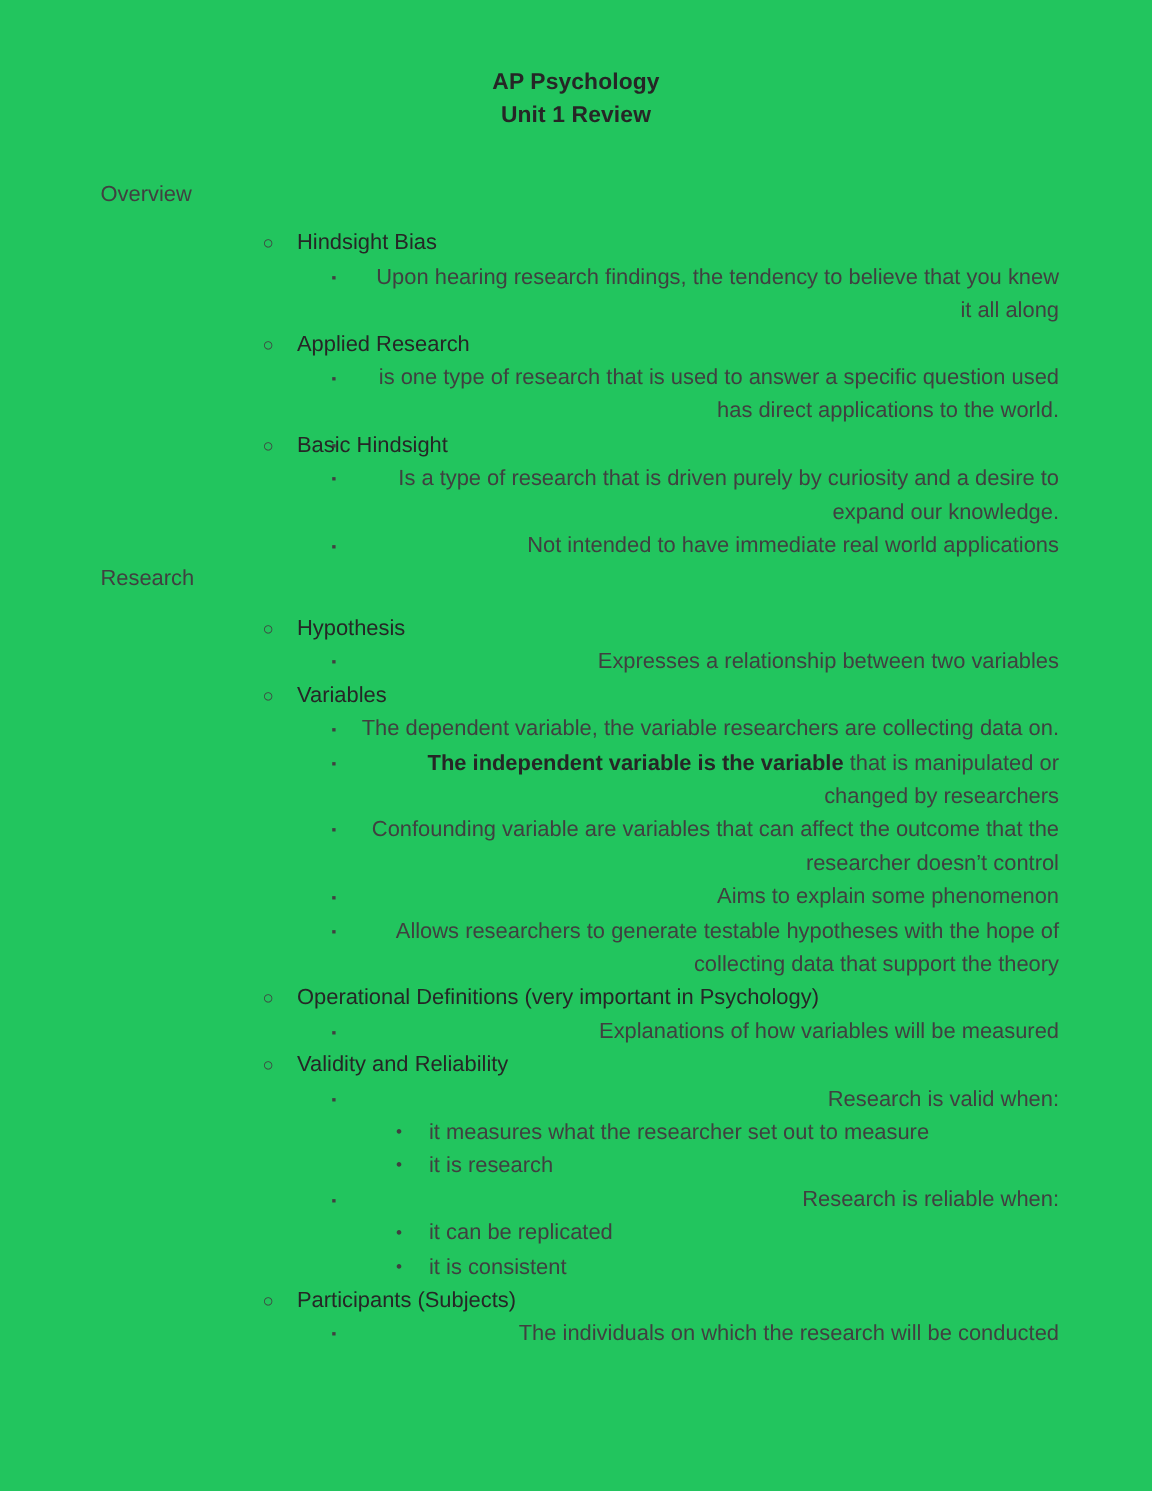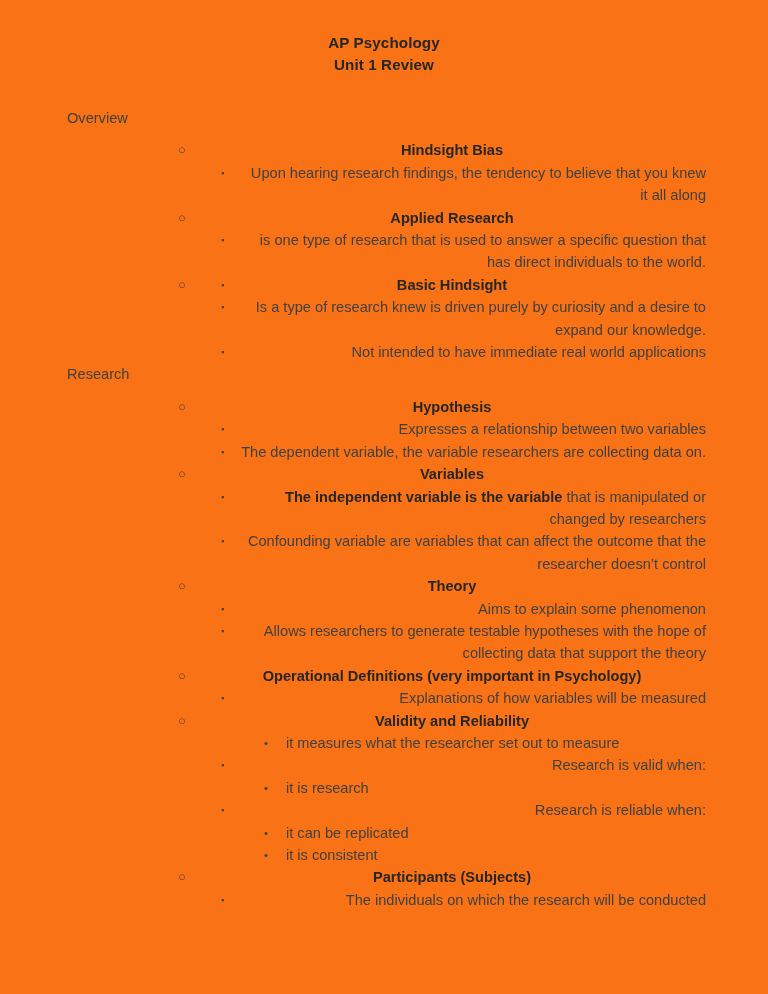--- a/index.html
+++ b/index.html
@@ -12,23 +12,23 @@
     height: 994px;
     font-family: "Liberation Sans", sans-serif;
     color: #404040;
     -webkit-font-smoothing: antialiased;
   }
 
   .page {
     position: relative;
     width: 768px;
     height: 994px;
-    background: #f97316;
+    background: #22c55e;
     box-sizing: border-box;
-    padding: 32px 62px 0 62px;
+    padding: 44px 62px 0 62px;
   }
 
   
   .doc-title {
     text-align: center;
     font-weight: bold;
     font-size: 15.2px;
     line-height: 21.5px;
     color: #262626;
     letter-spacing: 0.1px;
@@ -54,23 +54,22 @@
     position: relative;
     font-size: 14.6px;
     line-height: 22.4px;
     color: #404040;
   }
 
   
   .lvl2 {
     padding-left: 136px;
     text-indent: 0;
-    font-weight: bold;
+    font-weight: normal;
     color: #262626;
-    text-align: center;
   }
   .lvl2 > .bullet {
     position: absolute;
     left: 113px;
     top: 0;
     width: 14px;
     font-size: 12.5px;
     line-height: 22.4px;
     font-weight: normal;
     color: #404040;
@@ -142,95 +141,91 @@
         <div class="item lvl3">
           <span class="bullet"></span>
           <span class="text">Upon hearing research findings, the tendency to believe that you knew it all along</span>
         </div>
         <div class="item lvl2">
           <span class="bullet"></span>
           <span class="text">Applied Research</span>
         </div>
         <div class="item lvl3">
           <span class="bullet"></span>
-          <span class="text">is one type of research that is used to answer a specific question that has direct individuals to the world.</span>
+          <span class="text">is one type of research that is used to answer a specific question used has direct applications to the world.</span>
         </div>
         <div class="item lvl3">
           <span class="bullet"></span>
         </div>
         <div class="item lvl2">
           <span class="bullet"></span>
           <span class="text">Basic Hindsight</span>
         </div>
         <div class="item lvl3">
           <span class="bullet"></span>
-          <span class="text">Is a type of research knew is driven purely by curiosity and a desire to expand our knowledge.</span>
+          <span class="text">Is a type of research that is driven purely by curiosity and a desire to expand our knowledge.</span>
         </div>
         <div class="item lvl3">
           <span class="bullet"></span>
           <span class="text">Not intended to have immediate real world applications</span>
         </div>
       </div>
       <div class="lvl1">Research</div>
       <div class="lvl-group">
         <div class="item lvl2">
           <span class="bullet"></span>
           <span class="text">Hypothesis</span>
         </div>
         <div class="item lvl3">
           <span class="bullet"></span>
           <span class="text">Expresses a relationship between two variables</span>
         </div>
+        <div class="item lvl2">
+          <span class="bullet"></span>
+          <span class="text">Variables</span>
+        </div>
         <div class="item lvl3">
           <span class="bullet"></span>
           <span class="text">The dependent variable, the variable researchers are collecting data on.</span>
         </div>
-        <div class="item lvl2">
-          <span class="bullet"></span>
-          <span class="text">Variables</span>
-        </div>
         <div class="item lvl3">
           <span class="bullet"></span>
           <span class="text"><b>The independent variable is the variable</b><span> that is manipulated or changed by researchers</span></span>
         </div>
         <div class="item lvl3">
           <span class="bullet"></span>
           <span class="text">Confounding variable are variables that can affect the outcome that the researcher doesn’t control</span>
         </div>
-        <div class="item lvl2">
-          <span class="bullet"></span>
-          <span class="text">Theory</span>
-        </div>
         <div class="item lvl3">
           <span class="bullet"></span>
           <span class="text">Aims to explain some phenomenon</span>
         </div>
         <div class="item lvl3">
           <span class="bullet"></span>
           <span class="text">Allows researchers to generate testable hypotheses with the hope of collecting data that support the theory</span>
         </div>
         <div class="item lvl2">
           <span class="bullet"></span>
           <span class="text">Operational Definitions (very important in Psychology)</span>
         </div>
         <div class="item lvl3">
           <span class="bullet"></span>
           <span class="text">Explanations of how variables will be measured</span>
         </div>
         <div class="item lvl2">
           <span class="bullet"></span>
           <span class="text">Validity and Reliability</span>
         </div>
+        <div class="item lvl3">
+          <span class="bullet"></span>
+          <span class="text">Research is valid when:</span>
+        </div>
         <div class="item lvl4">
           <span class="bullet"></span>
           <span class="text">it measures what the researcher set out to measure</span>
-        </div>
-        <div class="item lvl3">
-          <span class="bullet"></span>
-          <span class="text">Research is valid when:</span>
         </div>
         <div class="item lvl4">
           <span class="bullet"></span>
           <span class="text">it is research</span>
         </div>
         <div class="item lvl3">
           <span class="bullet"></span>
           <span class="text">Research is reliable when:</span>
         </div>
         <div class="item lvl4">

